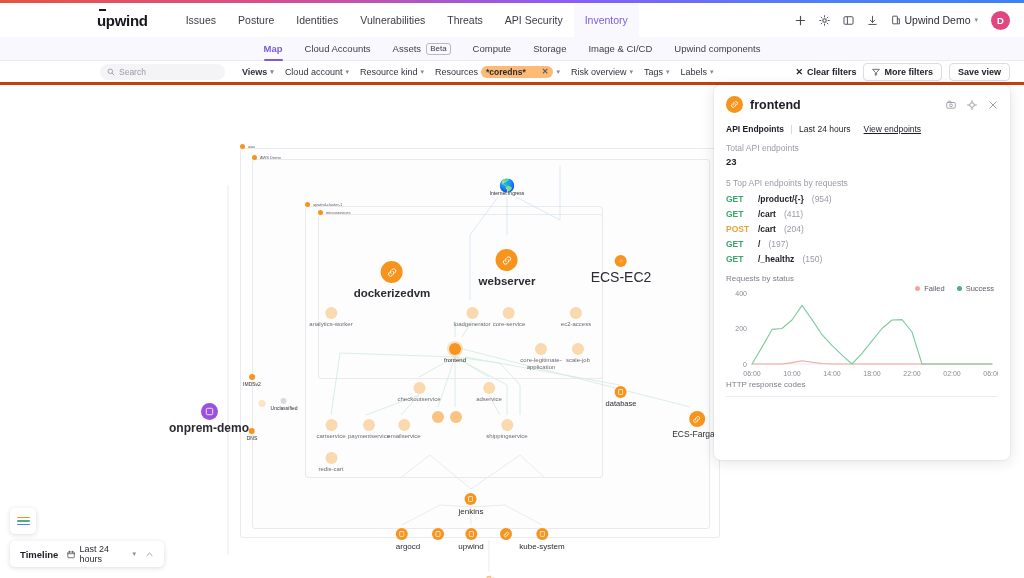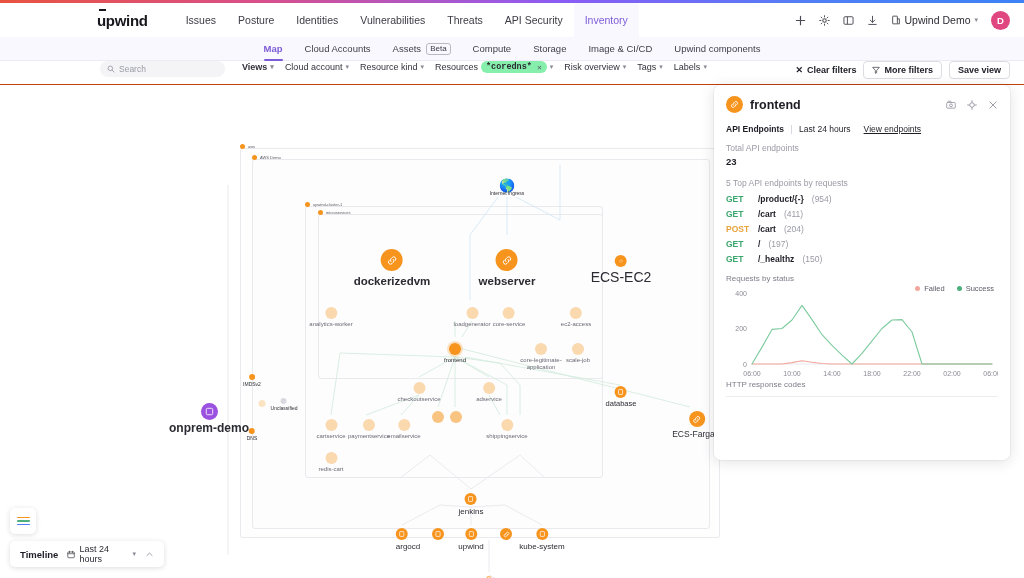--- a/index.html
+++ b/index.html
@@ -73,42 +73,41 @@
     height: 2px; background: #7c5cd6; border-radius: 1px;
   }
   .beta-badge {
     border: 1px solid #b9b9c4; border-radius: 3px; font-size: 8px;
     padding: 1px 3px; color: #3b3b45; line-height: 1;
   }
 
   
   .filterbar {
     position: absolute; top: 61px; left: 0; width: 1024px; height: 24px;
-    background: #ffffff; display: flex; align-items: flex-start;
-    border-bottom: 1px solid #c2410c;
+    background: #ffffff; display: flex; align-items: center;
+    border-bottom: 3px solid #c2410c;
   }
   .search-box {
     margin-left: 100px; width: 125px; height: 16px; border-radius: 8px;
     background: #f4f4f7; display: flex; align-items: center; gap: 4px;
     padding: 0 7px; cursor: text;
   }
   .search-box .ph { font-size: 8.5px; color: #9a9aa6; }
   .fgroup { display: flex; align-items: center; margin-left: 12px; gap: 1px; }
   .fitem {
     font-size: 9px; color: #32323c; padding: 0 5px; cursor: pointer;
     display: flex; align-items: center; gap: 3px; white-space: nowrap;
     font-weight: 500;
   }
   .fitem.bold { font-weight: 700; }
   .chev { font-size: 7px; color: #8a8a96; }
   .chip {
-    background: #86efac; border-radius: 8px; font-size: 8.5px; color: #2b2b33;
-    padding: 1px 5px; display: flex; align-items: center; gap: 5px;
+    background: #fdba74; border-radius: 8px; font-size: 8.5px; color: #2b2b33;
+    padding: 1px 5px; display: flex; align-items: center; gap: 16px;
     font-weight: 600;
-    font-family: Liberation Mono, monospace;
   }
   .chip .x { font-size: 8px; color: #5b5b68; cursor: pointer; }
   .filter-right {
     margin-left: auto; display: flex; align-items: center; gap: 7px;
     margin-right: 14px;
   }
   .linkbtn {
     font-size: 9px; color: #22222b; font-weight: 700; cursor: pointer;
     display: flex; align-items: center; gap: 4px;
   }
@@ -448,21 +447,21 @@
       <g fill="none" stroke="#e6e6ec" stroke-width="0.8">
         <path d="M228 326 L228 100 M228 326 L228 470"></path>
       </g>
     </svg>
 
     <div class="node sz-xs globe" style="left:507px;top:96px;">
       <span class="ic" style="font-size:13px;">🌎</span>
       <span class="lbl">Internet Ingress</span>
     </div>
 
-    <div class="node sz-lg" style="left:392px;top:164px;">
+    <div class="node sz-lg" style="left:392px;top:176px;">
       <span class="ic">
         <svg width="11" height="11" viewBox="0 0 14 14">
             <path d="M5.6 8.4a2.6 2.6 0 0 1 0-3.7l1.6-1.6a2.6 2.6 0 1 1 3.7 3.7l-.8.8M8.4 5.6a2.6 2.6 0 0 1 0 3.7l-1.6 1.6a2.6 2.6 0 1 1-3.7-3.7l.8-.8" fill="none" stroke="#fff" stroke-width="1.25" stroke-linecap="round"></path>
           </svg>
       </span>
       <span class="lbl">dockerizedvm</span>
     </div>
     <div class="node sz-lg" style="left:507px;top:164px;">
       <span class="ic">
         <svg width="11" height="11" viewBox="0 0 14 14">

